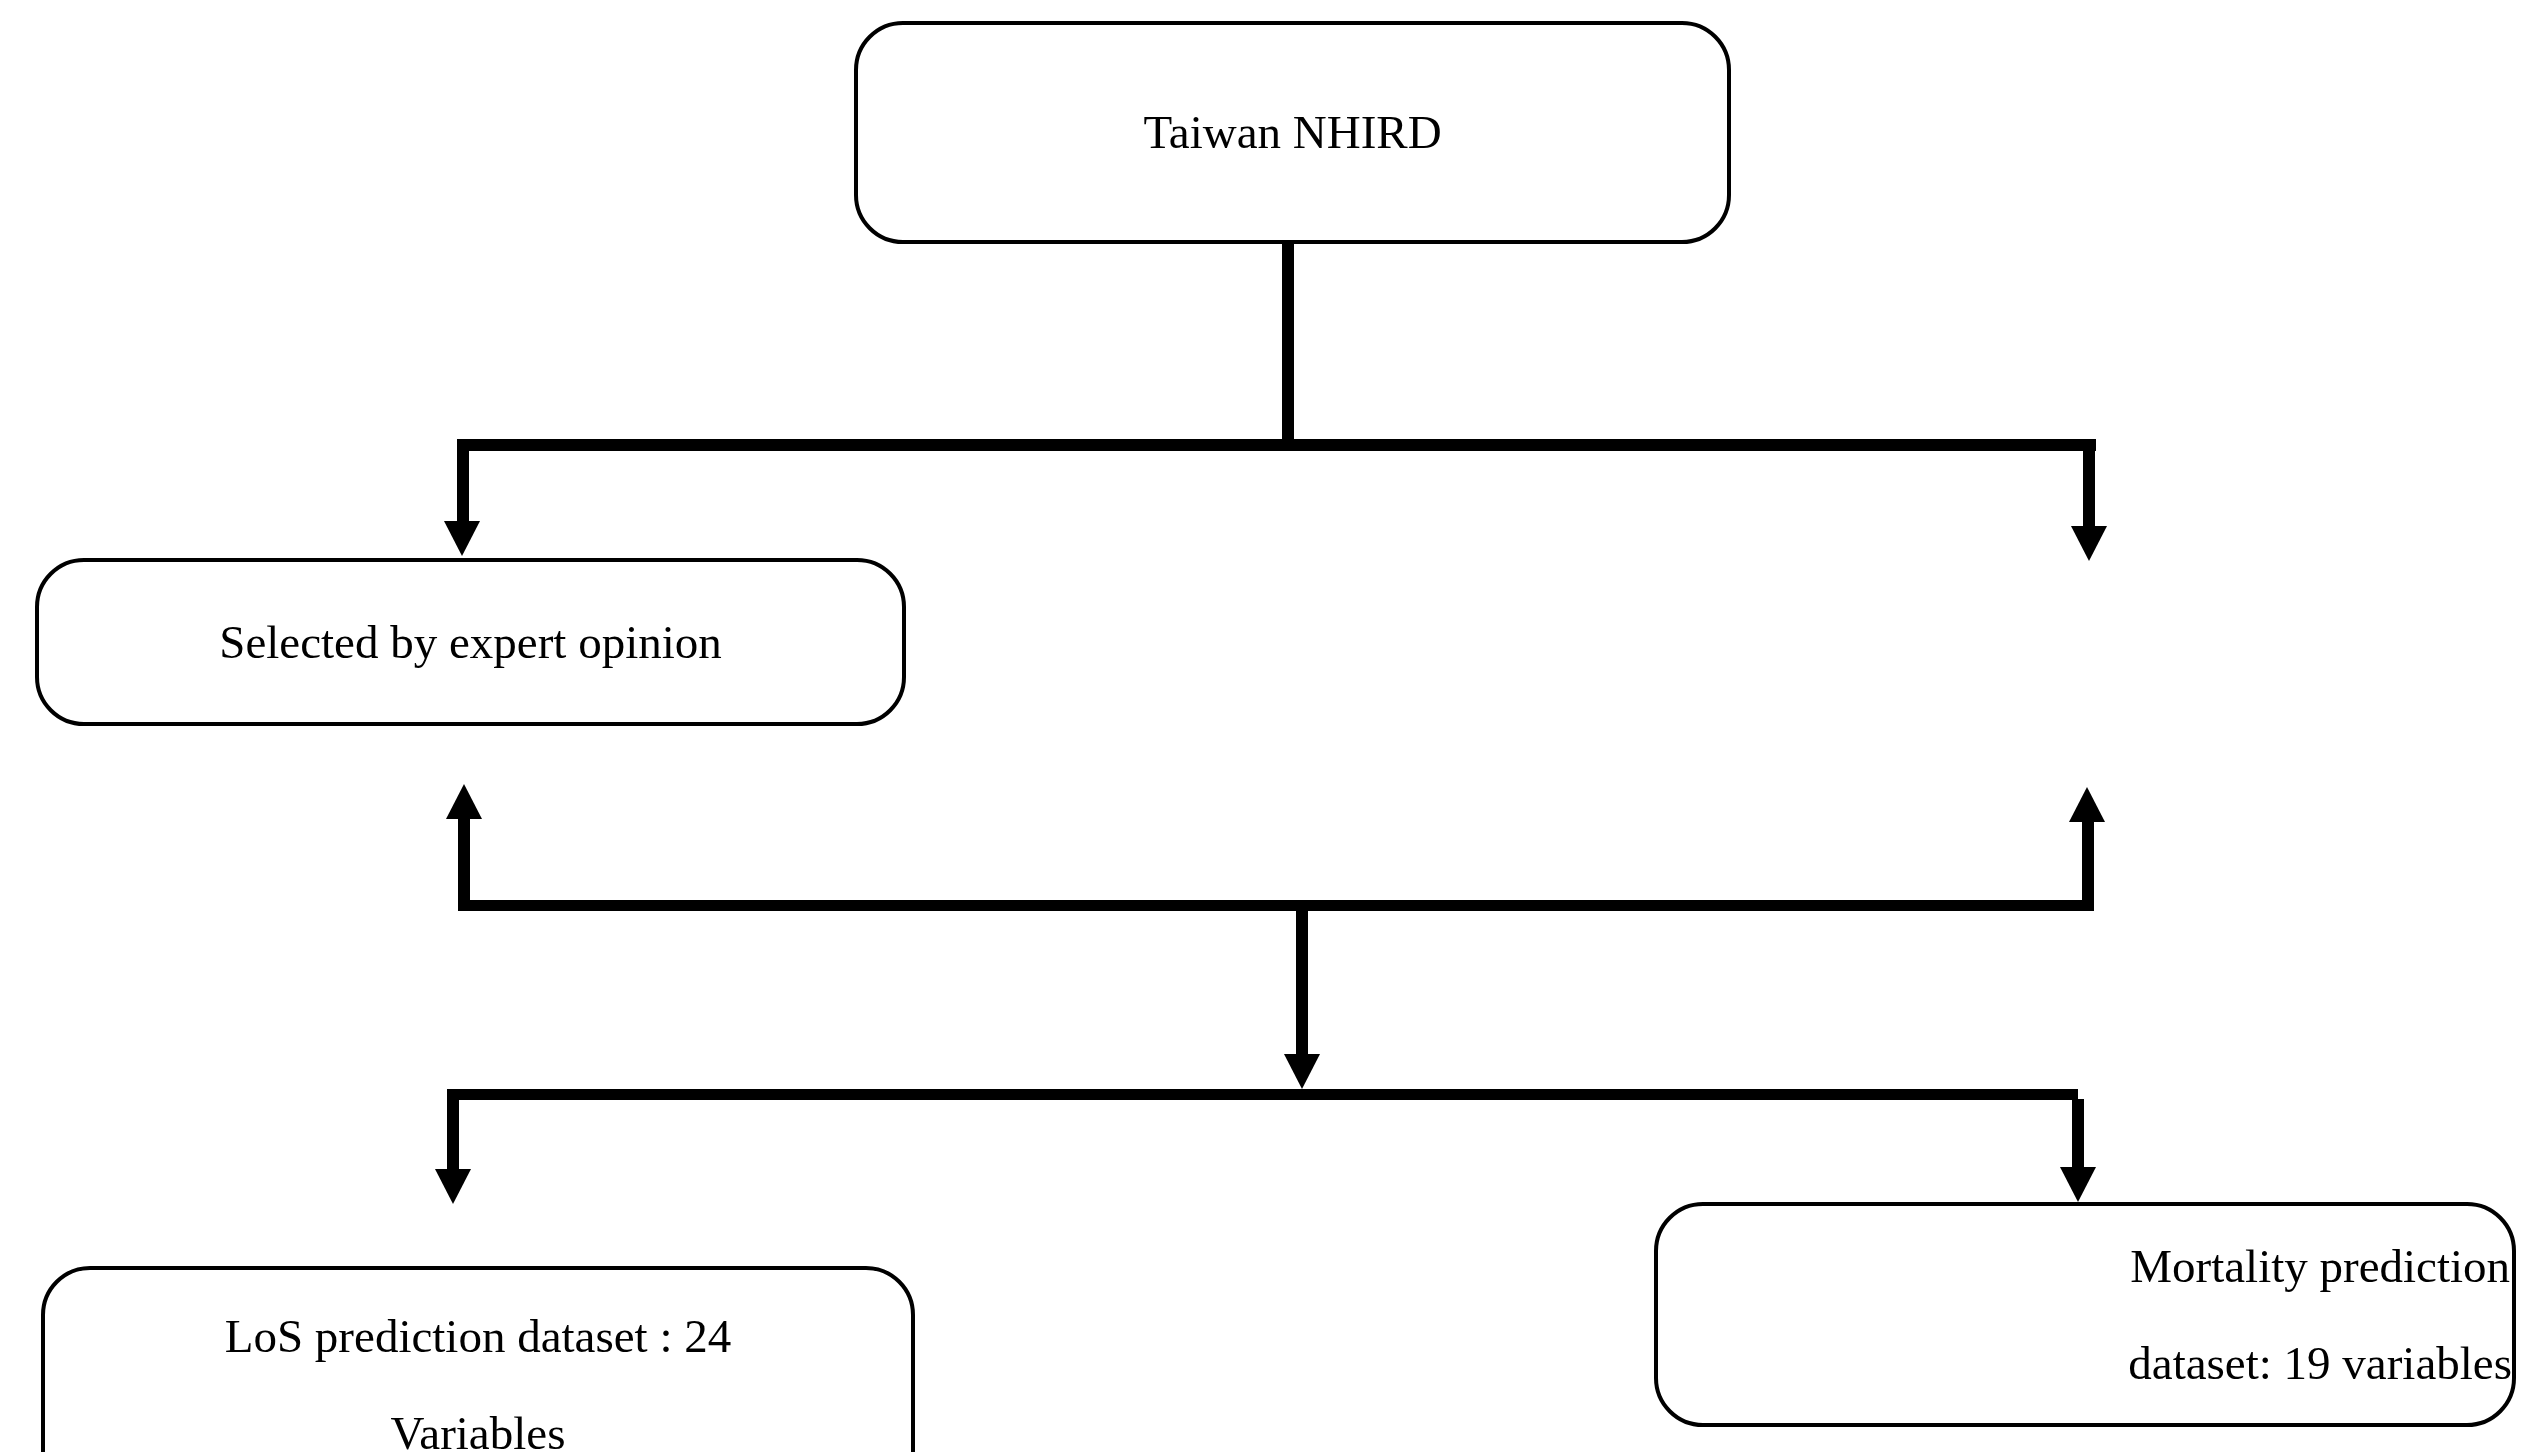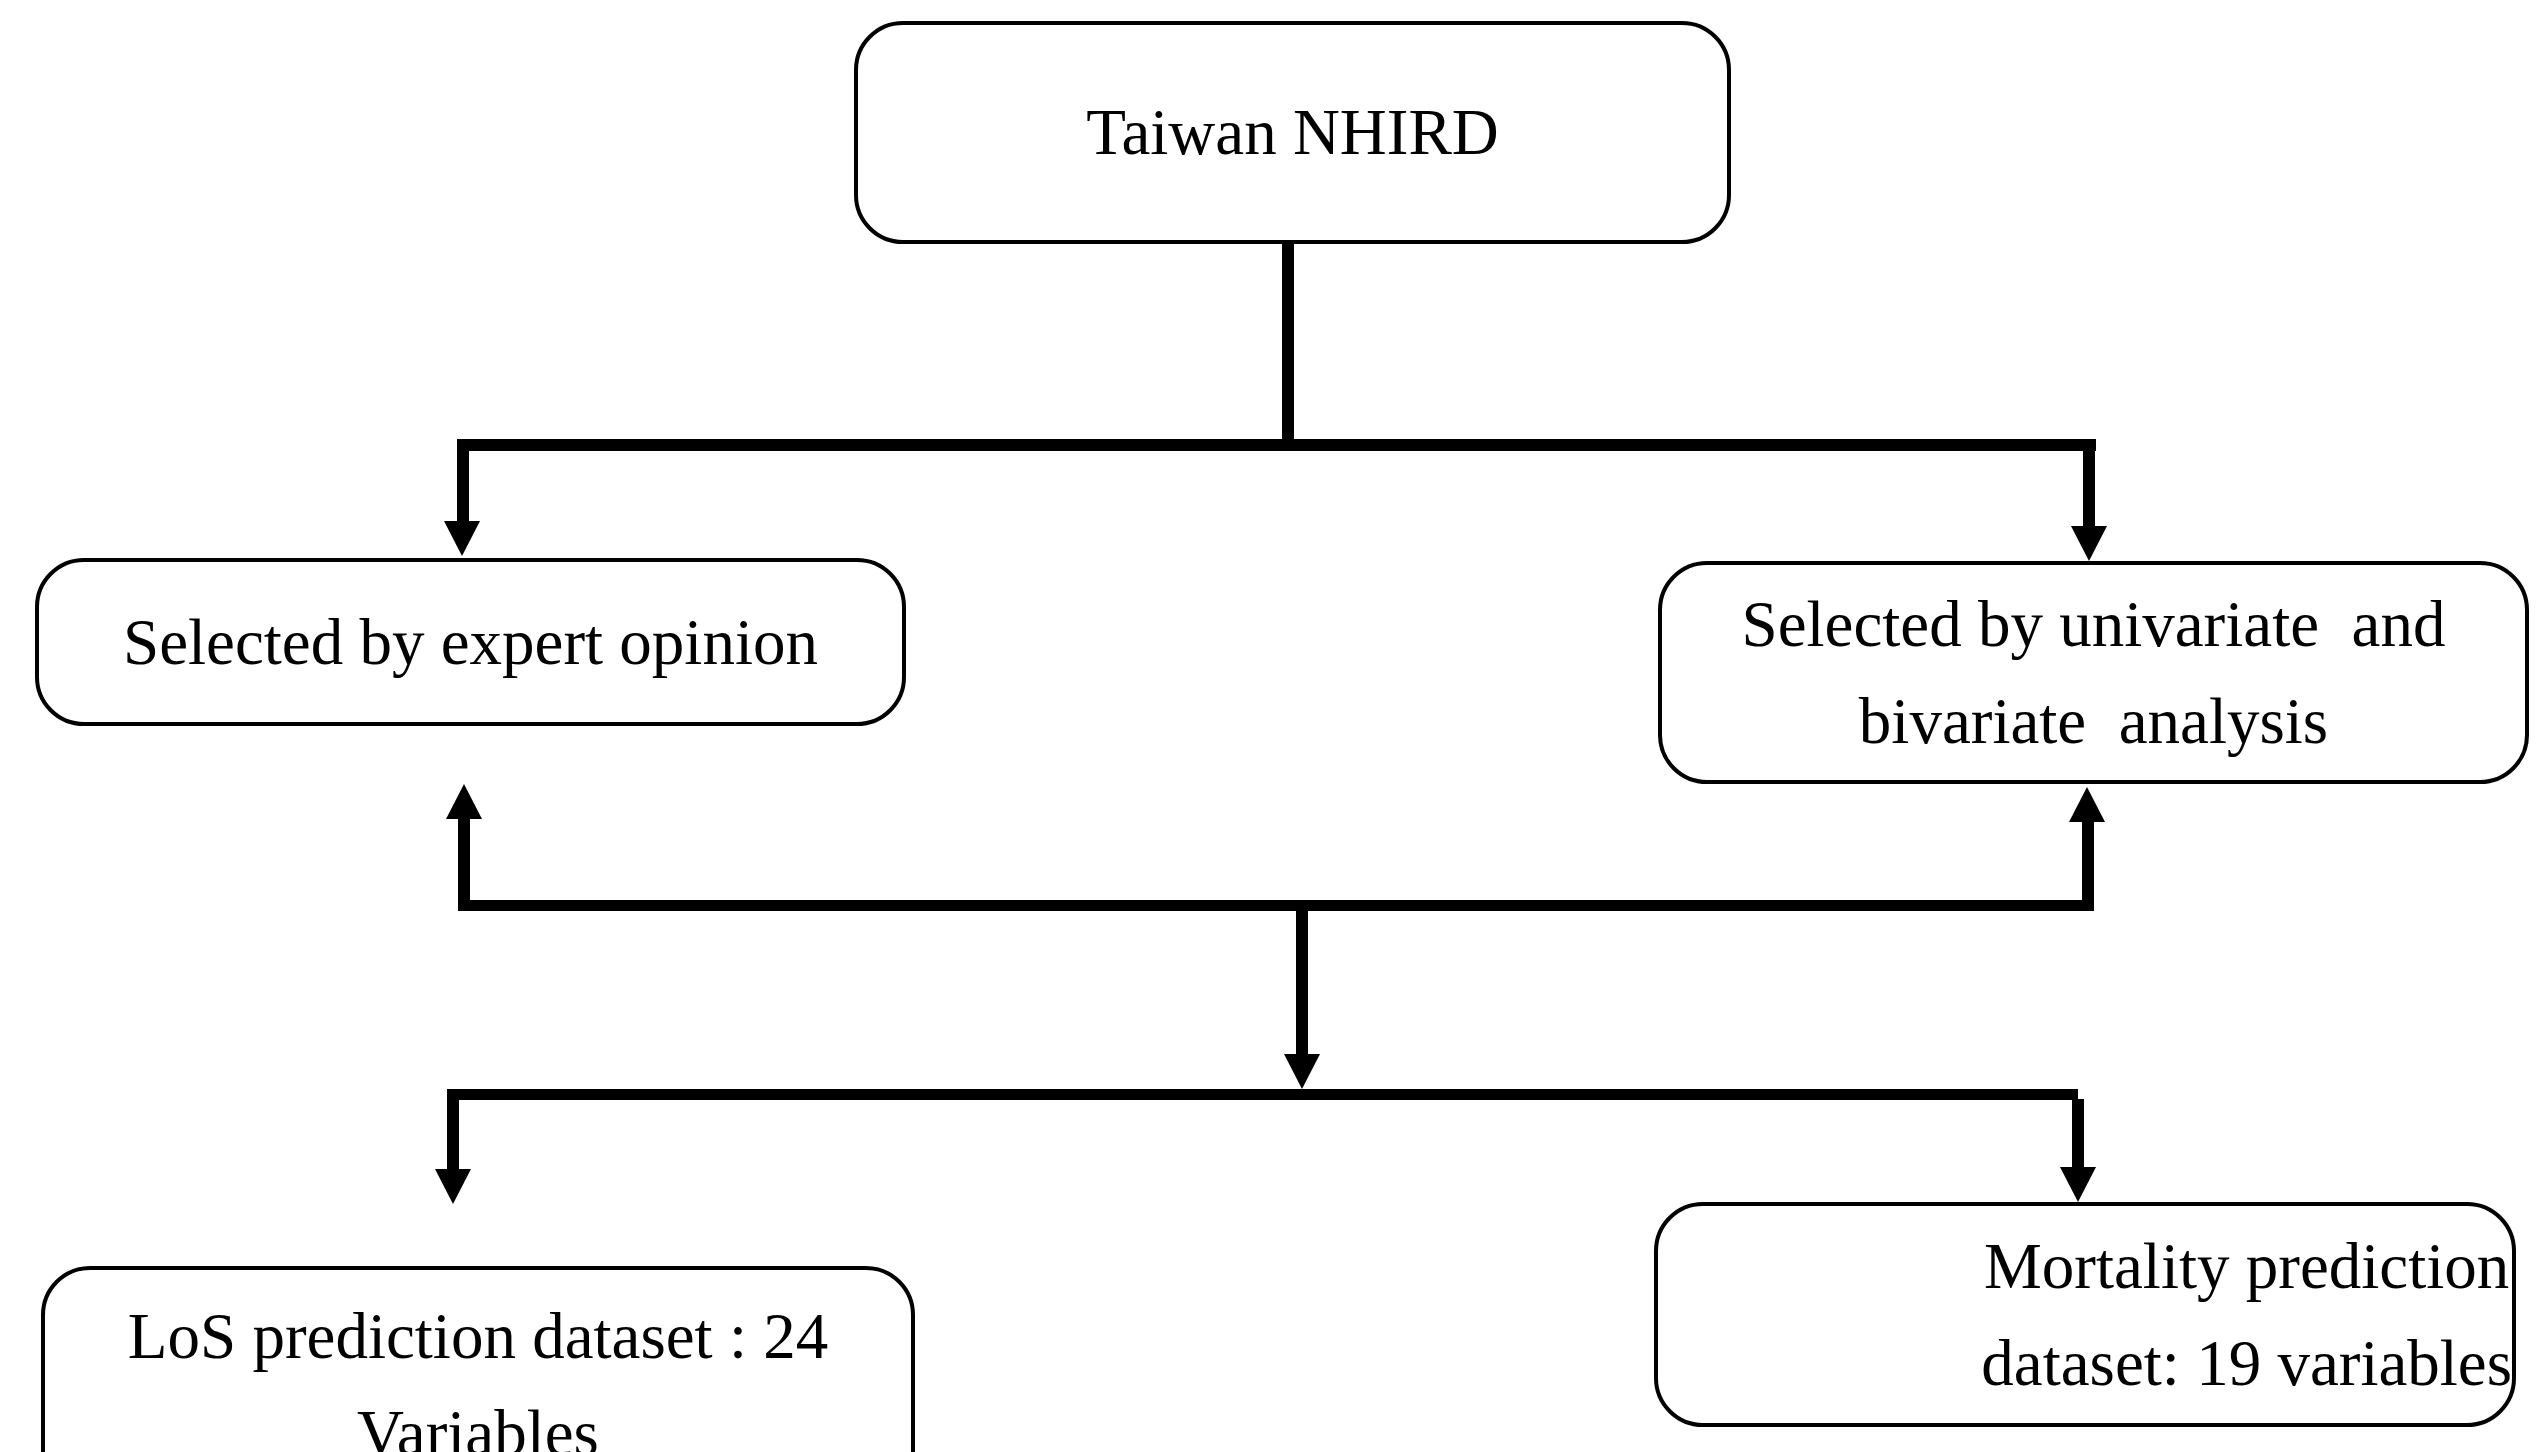--- a/index.html
+++ b/index.html
@@ -7,21 +7,21 @@
   #canvas{
     position:relative;width:2538px;height:1453px;background:var(--bg);
     color:var(--ink);font-family:"Liberation Serif","DejaVu Serif",serif;
     overflow:hidden;
   }
   .node{
     position:absolute;box-sizing:border-box;
     border:4.1px solid var(--ink);border-radius:49px;background:var(--box);
     display:flex;align-items:center;justify-content:center;text-align:center;
   }
-  .label{font-size:65px;line-height:97px;}
+  .label{font-size:47px;line-height:97px;}
   .line{display:block;white-space:pre-wrap;}
   .conn{position:absolute;background:var(--ink);}
   .arrowhead{position:absolute;width:0;height:0;
     border-left:18px solid transparent;border-right:18px solid transparent;}
   .arrowhead.down{border-top:35px solid var(--ink);}
   .arrowhead.up{border-bottom:35px solid var(--ink);}
 </style>
 </head>
 <body>
 
@@ -32,26 +32,20 @@
       <span class="line">Taiwan NHIRD</span>
     </div>
   </div>
 
   <div class="node" style="left:35px;top:558px;width:871px;height:168px;">
     <div class="label">
       <span class="line">Selected by expert opinion</span>
     </div>
   </div>
 
-  <div class="node" style="left:1658px;top:561px;width:871px;height:223px;">
-    <div class="label">
-      <span class="line">Selected by univariate  and</span>
-      <span class="line">bivariate  analysis</span>
-    </div>
-  </div>
 
   <div class="node" style="left:25px;top:1266px;width:874px;height:238px;margin-left:16px;">
     <div class="label">
       <span class="line">LoS prediction dataset : 24</span>
       <span class="line">Variables</span>
     </div>
   </div>
 
   <div class="node" style="left:1654px;top:1202px;width:862px;height:225px;justify-content:flex-end;">
     <div class="label">

